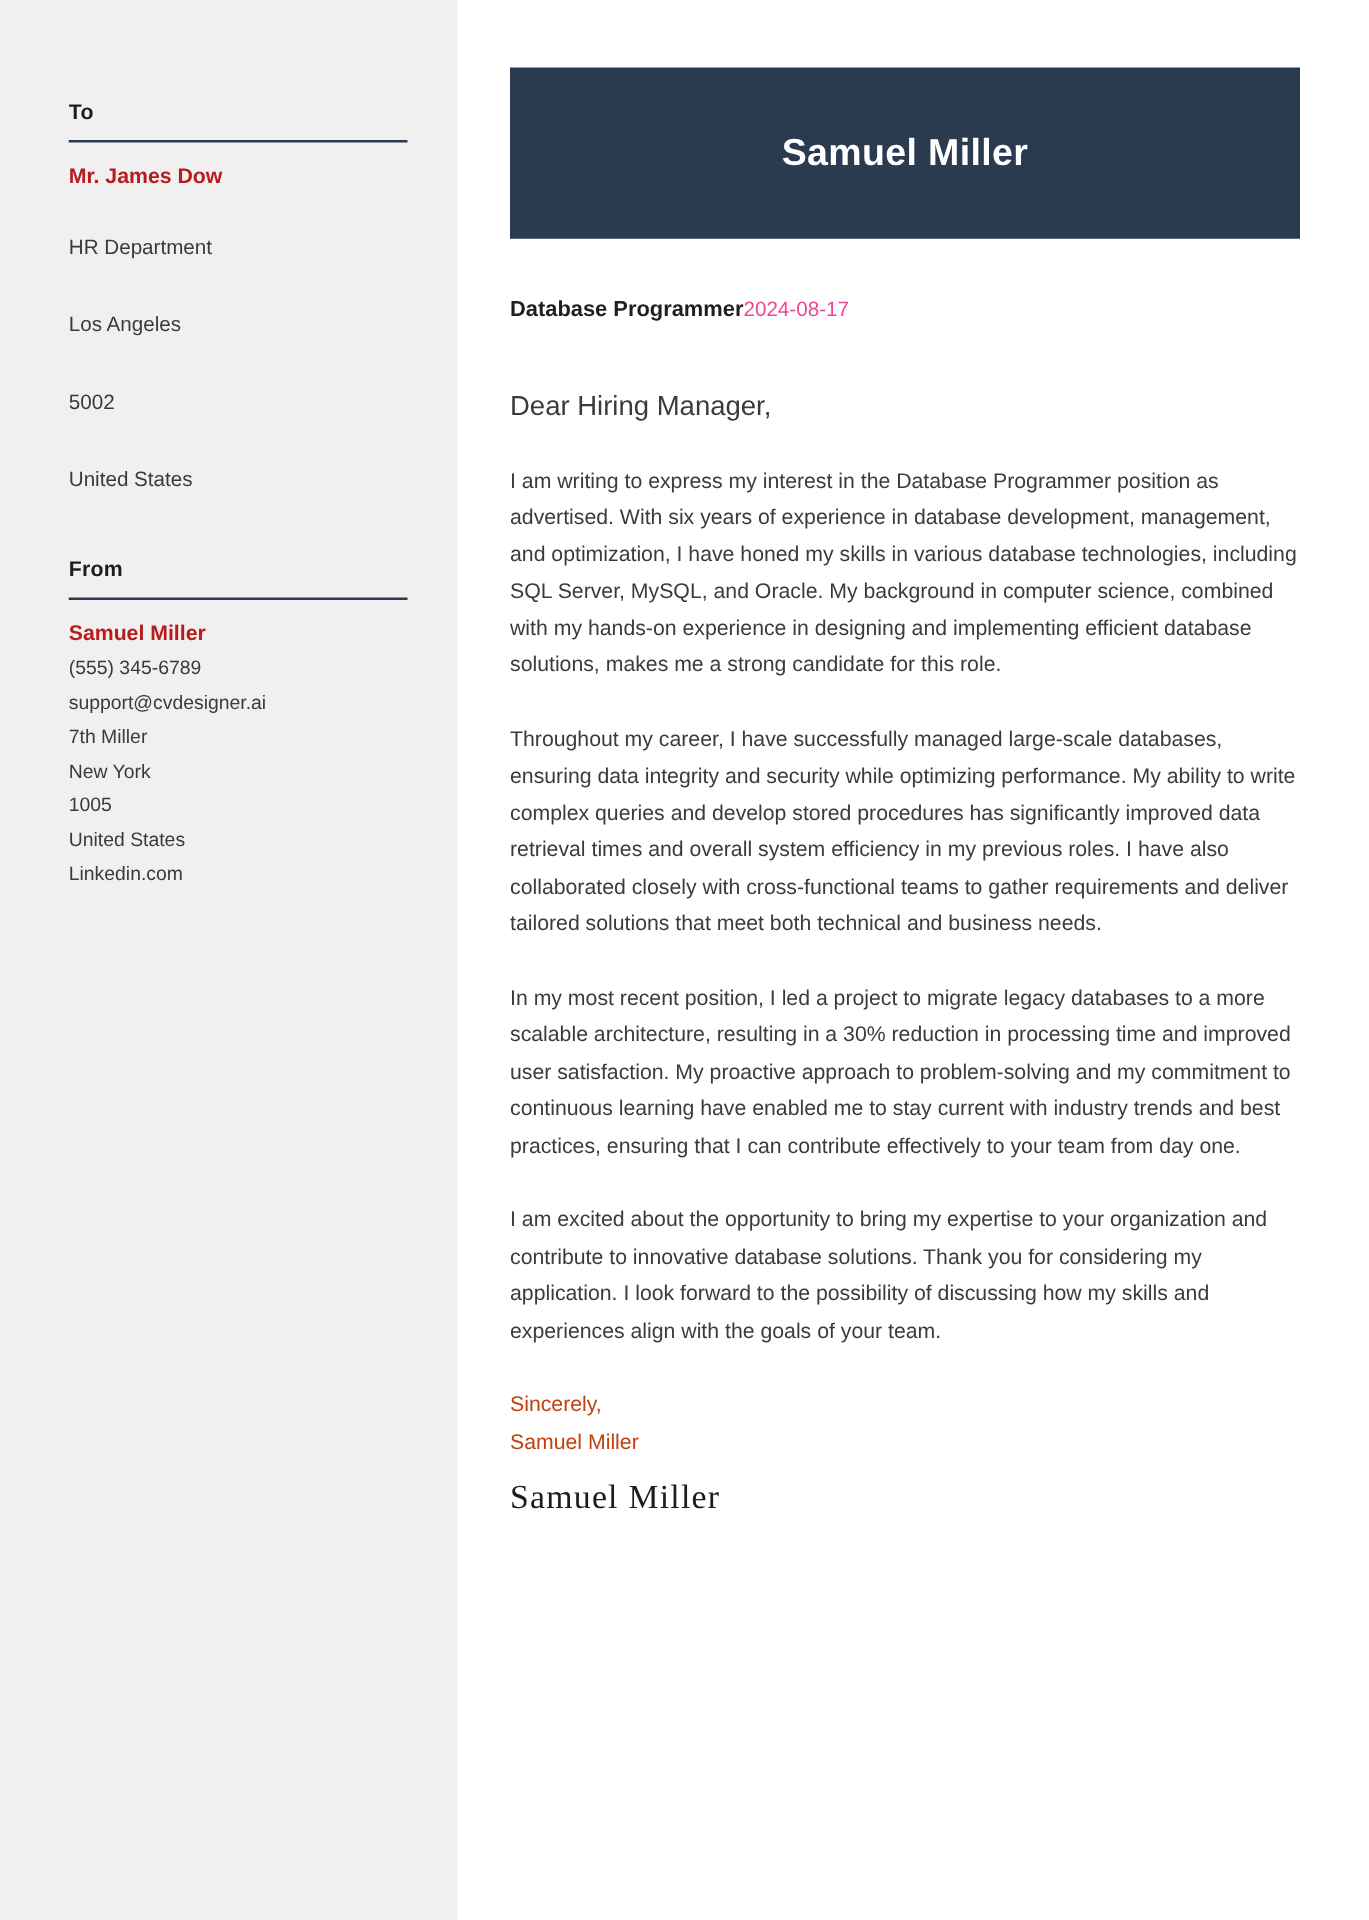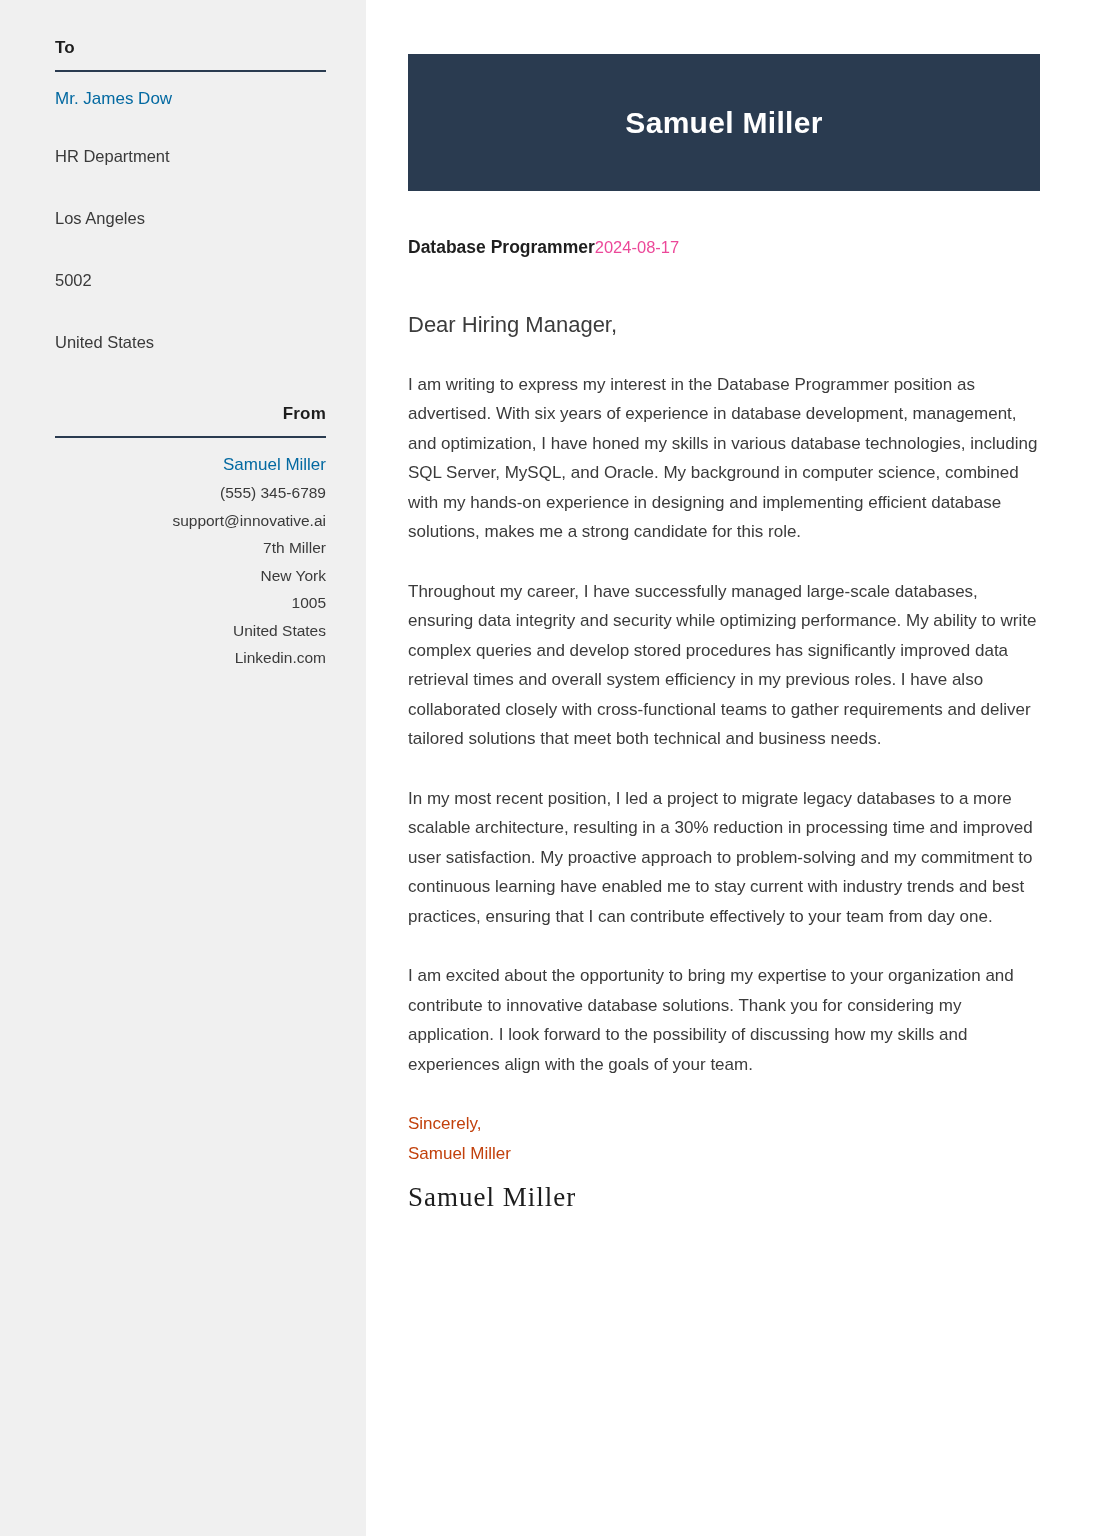--- a/index.html
+++ b/index.html
@@ -12,47 +12,47 @@
     overflow: hidden;
   }
 
   
   .sidebar {
     position: absolute;
     left: 0; top: 0;
     width: 366px;
     height: 1536px;
     background: #f0f0f0;
-    padding: 38px 40px 0 55px;
+    padding: 80px 40px 0 55px;
   }
   .section-heading {
     font-size: 17px;
     font-weight: 600;
     color: #1d1d1d;
     letter-spacing: 0.2px;
   }
   .section-rule {
     border: none;
     border-top: 2px solid #2a3b50;
     margin: 12px 0 0 0;
   }
   .contact-name {
     font-size: 17px;
-    font-weight: 400;
-    color: #0369a1;
+    font-weight: 700;
+    color: #b91c1c;
     margin-top: 17px;
     margin-bottom: 4px;
   }
   .to-block .contact-line {
     font-size: 16.5px;
     line-height: 30px;
     color: #3a3a3a;
     margin-top: 32px;
   }
-  .from-block { margin-top: 47px; text-align: right; }
+  .from-block { margin-top: 47px; }
   .from-block .contact-line {
     font-size: 15.5px;
     line-height: 27.5px;
     color: #3a3a3a;
   }
 
   
   .main {
     position: absolute;
     left: 408px; top: 0;
@@ -127,21 +127,21 @@
     <div class="contact-line">Los Angeles</div>
     <div class="contact-line">5002</div>
     <div class="contact-line">United States</div>
   </section>
 
   <section class="from-block">
     <div class="section-heading">From</div>
     <hr class="section-rule">
     <div class="contact-name">Samuel Miller</div>
     <div class="contact-line">(555) 345-6789</div>
-    <div class="contact-line">support@innovative.ai</div>
+    <div class="contact-line">support@cvdesigner.ai</div>
     <div class="contact-line">7th Miller</div>
     <div class="contact-line">New York</div>
     <div class="contact-line">1005</div>
     <div class="contact-line">United States</div>
     <div class="contact-line">Linkedin.com</div>
   </section>
 
 </aside>
 
 <main class="main">

